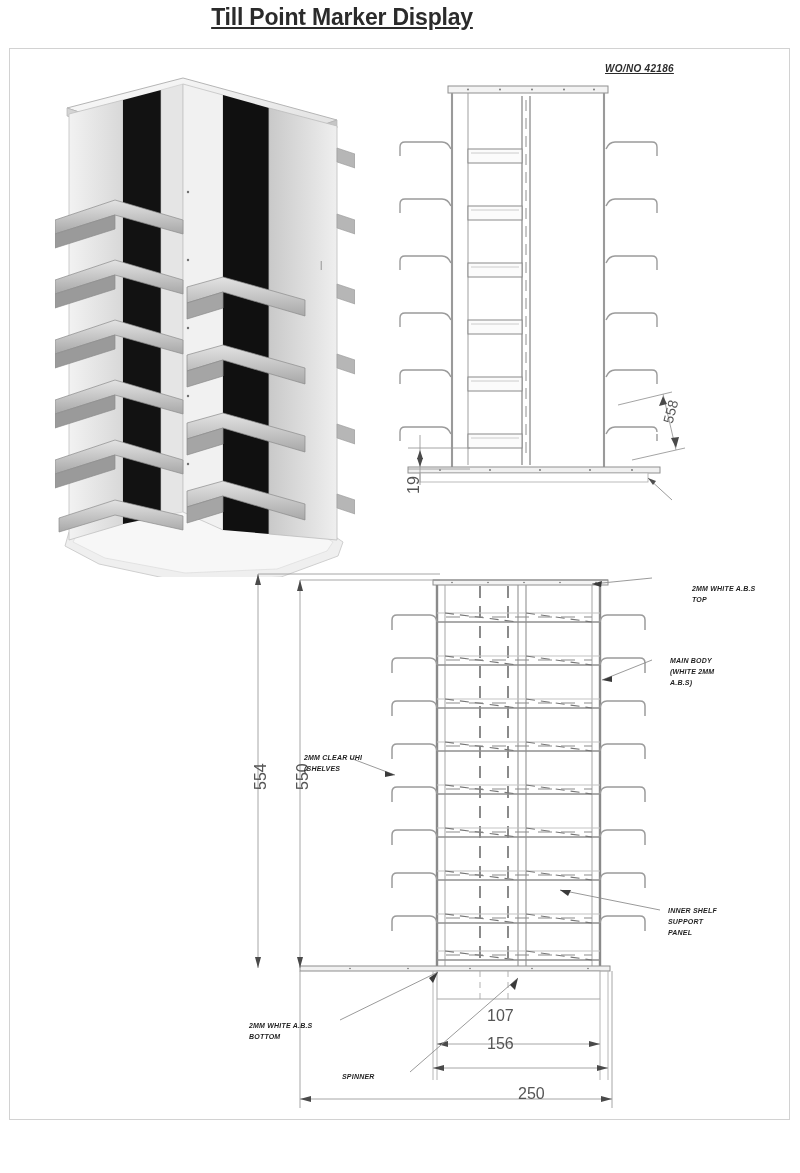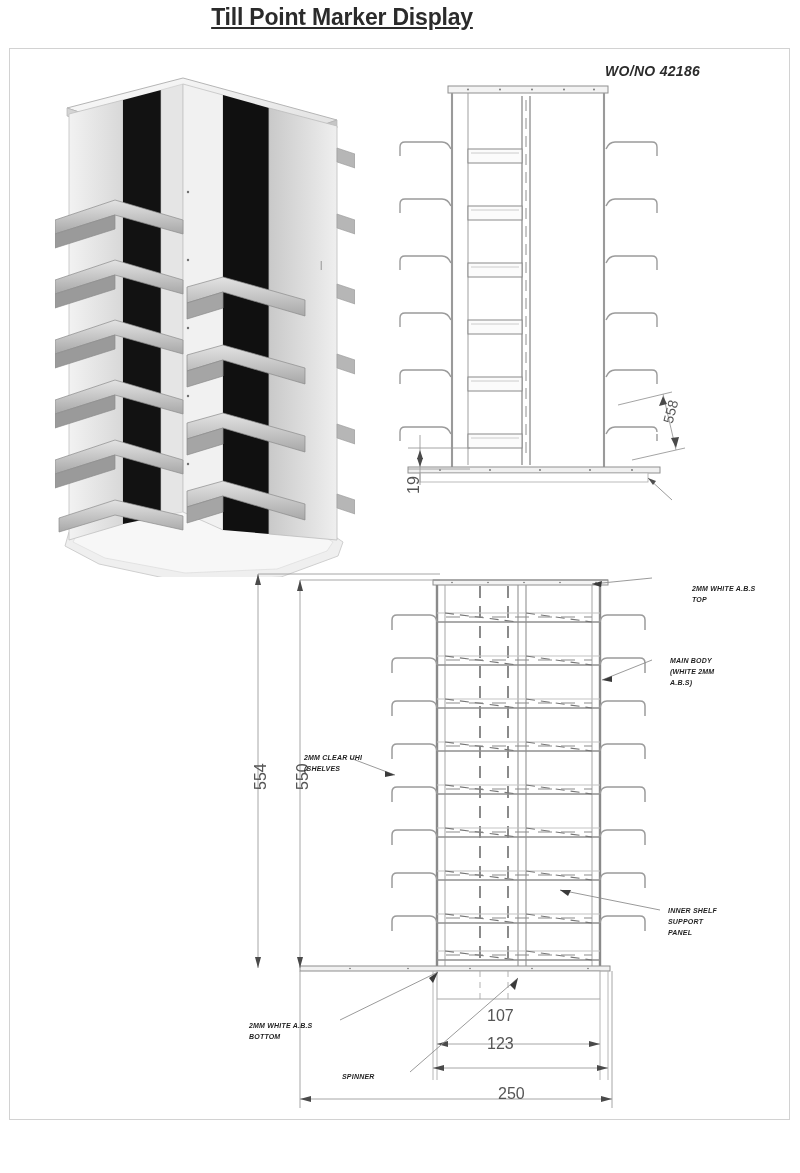--- a/index.html
+++ b/index.html
@@ -12,22 +12,22 @@
     text-decoration:underline;letter-spacing:-0.2px;
   }
 
   .sheet-frame{
     position:absolute;left:9px;top:48px;width:781px;height:1072px;
     border:1.5px solid #d2d2d2;background:#fff;box-sizing:border-box;
   }
 
   .wo-no{
     position:absolute;left:605px;top:63px;
-    font-size:14px;font-weight:bold;font-style:italic;color:#2b2b2b;
-    letter-spacing:0.3px;white-space:nowrap;
+    font-size:10px;font-weight:bold;font-style:italic;color:#2b2b2b;
+    letter-spacing:0.3px;white-space:nowrap;text-decoration:underline;
   }
 
   .note{
     position:absolute;font-size:7px;font-weight:bold;font-style:italic;
     color:#1f1f1f;line-height:11px;letter-spacing:0.2px;white-space:nowrap;
   }
 
   .dim-txt{
     position:absolute;font-size:16px;color:#555;
     font-family:"Liberation Sans", sans-serif;white-space:nowrap;
@@ -456,23 +456,23 @@
   <line x1="198" y1="412" x2="100" y2="460" stroke="#8f8f8f" stroke-width="0.9"></line>
   <polygon points="198,412 189,418 193,423" fill="#3a3a3a"></polygon>
 
   <line x1="278" y1="418" x2="170" y2="512" stroke="#8f8f8f" stroke-width="0.9"></line>
   <polygon points="278,418 270,425 275,430" fill="#3a3a3a"></polygon>
 </svg>
 </div>
 
 <div class="dim-txt rot90" style="left:252px;top:790px;">554</div>
 <div class="dim-txt rot90" style="left:294px;top:790px;">550</div>
-<div class="dim-txt" style="left:487px;top:1035px;">123</div>
+<div class="dim-txt" style="left:487px;top:1035px;">156</div>
 <div class="dim-txt" style="left:487px;top:1007px;">107</div>
-<div class="dim-txt" style="left:498px;top:1085px;">250</div>
+<div class="dim-txt" style="left:518px;top:1085px;">250</div>
 
 <div class="note" style="left:692px;top:583px;">
   <div>2MM WHITE A.B.S</div>
   <div>TOP</div>
 </div>
 
 <div class="note" style="left:670px;top:655px;">
   <div>MAIN BODY</div>
   <div>(WHITE 2MM</div>
   <div>A.B.S)</div>

